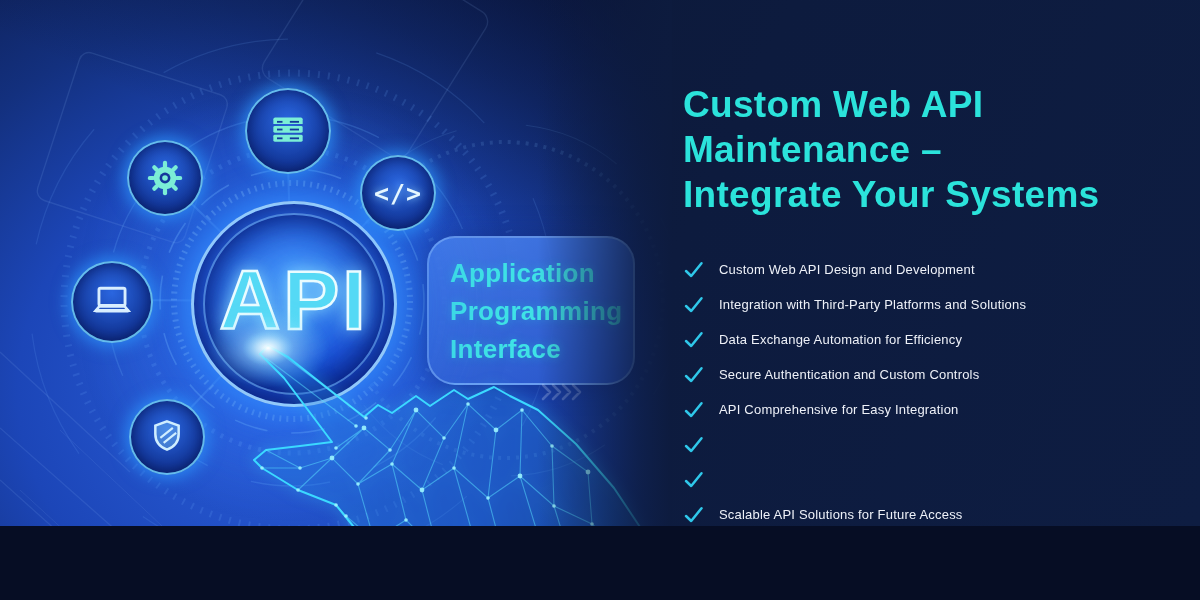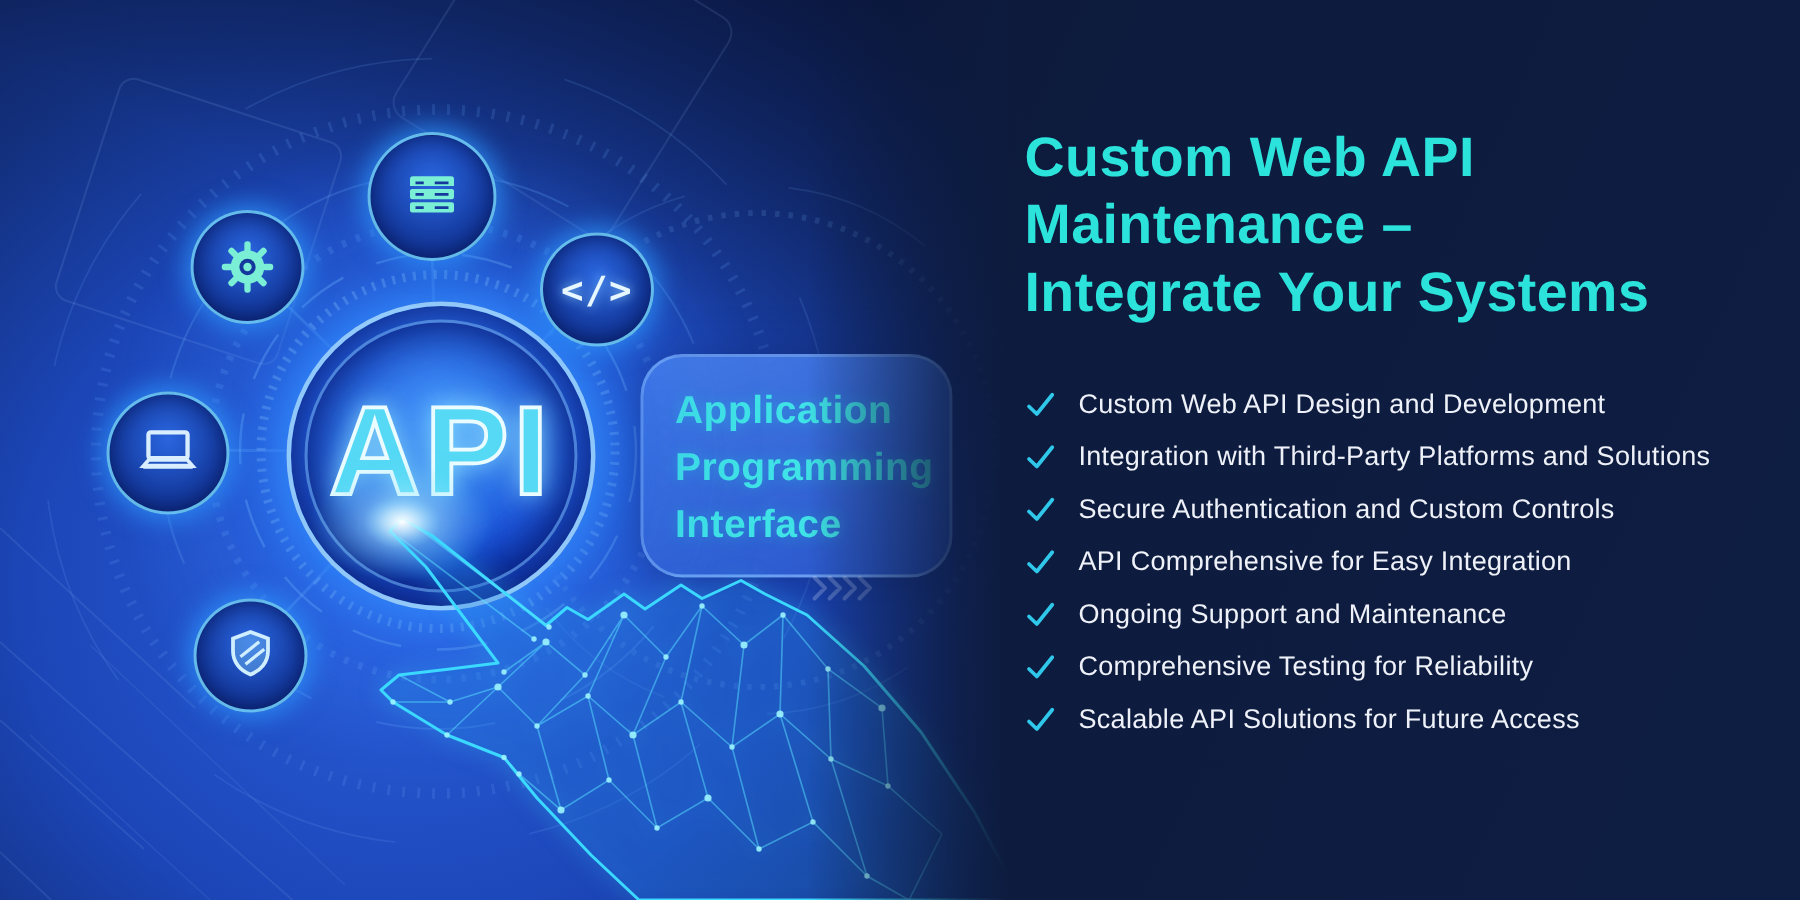--- a/index.html
+++ b/index.html
@@ -1,17 +1,17 @@
 <!DOCTYPE html>
 <html><head>
 <meta charset="utf-8">
 <style>
   html,body{margin:0;padding:0;background:#060d24;}
   .canvas{
-    position:relative;width:1200px;height:600px;overflow:hidden;
+    position:relative;width:1200px;height:526px;overflow:hidden;
     background:linear-gradient(115deg,#0b1634 0%,#0d1b3e 55%,#0e1d42 100%);
     font-family:"Liberation Sans",sans-serif;
   }
   
   .photo{
     position:absolute;left:0;top:0;width:672px;height:600px;overflow:hidden;
     background:
       radial-gradient(circle 310px at 292px 301px, rgba(64,130,255,.55), rgba(64,130,255,0) 72%),
       radial-gradient(ellipse 600px 560px at 270px 390px, #2a5fdc 0%, #1c46b8 42%, #13307e 68%, #0c1a48 100%);
   }
@@ -69,21 +69,21 @@
   
   .hand{position:absolute;inset:0;z-index:5;filter:drop-shadow(0 0 7px rgba(60,220,255,.55));}
   
   .content{position:absolute;left:683px;top:0;width:500px;z-index:20;}
   .headline{margin:82px 0 0 0;font-size:37px;line-height:45px;font-weight:bold;
     color:#2be3db;letter-spacing:.3px;}
   .headline span{display:block;}
   .feature-list{list-style:none;margin:35px 0 0 0;padding:0;}
   .feature-item{display:flex;align-items:center;height:35px;gap:15px;}
   .feature-item svg{flex:0 0 auto;}
-  .feature-label{font-size:18px;color:#eef1f8;letter-spacing:.2px;}
+  .feature-label{font-size:13px;color:#eef1f8;letter-spacing:.2px;}
 </style>
 </head>
 <body>
 
 <div class="canvas">
 
   <div class="photo">
 
     <svg class="hud" width="672" height="600" viewBox="0 0 672 600">
       <line x1="164" y1="177" x2="292" y2="301" stroke="#6fb4ff" stroke-width="2" opacity=".3"></line>
@@ -247,39 +247,43 @@
       <li class="feature-item">
         <svg width="21" height="21" viewBox="0 0 21 21">
             <path d="M3,12 L8.2,17 L18.5,4.2" fill="none" stroke="#2fc8ea" stroke-width="2.5" stroke-linecap="round" stroke-linejoin="round"></path>
           </svg>
         <span class="feature-label">Integration with Third-Party Platforms and Solutions</span>
       </li>
       <li class="feature-item">
         <svg width="21" height="21" viewBox="0 0 21 21">
             <path d="M3,12 L8.2,17 L18.5,4.2" fill="none" stroke="#2fc8ea" stroke-width="2.5" stroke-linecap="round" stroke-linejoin="round"></path>
           </svg>
+        <span class="feature-label">Data Exchange Automation for Efficiency</span>
+      </li>
+      <li class="feature-item">
+        <svg width="21" height="21" viewBox="0 0 21 21">
+            <path d="M3,12 L8.2,17 L18.5,4.2" fill="none" stroke="#2fc8ea" stroke-width="2.5" stroke-linecap="round" stroke-linejoin="round"></path>
+          </svg>
         <span class="feature-label">Secure Authentication and Custom Controls</span>
       </li>
       <li class="feature-item">
         <svg width="21" height="21" viewBox="0 0 21 21">
             <path d="M3,12 L8.2,17 L18.5,4.2" fill="none" stroke="#2fc8ea" stroke-width="2.5" stroke-linecap="round" stroke-linejoin="round"></path>
           </svg>
         <span class="feature-label">API Comprehensive for Easy Integration</span>
       </li>
       <li class="feature-item">
         <svg width="21" height="21" viewBox="0 0 21 21">
             <path d="M3,12 L8.2,17 L18.5,4.2" fill="none" stroke="#2fc8ea" stroke-width="2.5" stroke-linecap="round" stroke-linejoin="round"></path>
           </svg>
-        <span class="feature-label">Ongoing Support and Maintenance</span>
-      </li>
-      <li class="feature-item">
-        <svg width="21" height="21" viewBox="0 0 21 21">
-            <path d="M3,12 L8.2,17 L18.5,4.2" fill="none" stroke="#2fc8ea" stroke-width="2.5" stroke-linecap="round" stroke-linejoin="round"></path>
-          </svg>
-        <span class="feature-label">Comprehensive Testing for Reliability</span>
+      </li>
+      <li class="feature-item">
+        <svg width="21" height="21" viewBox="0 0 21 21">
+            <path d="M3,12 L8.2,17 L18.5,4.2" fill="none" stroke="#2fc8ea" stroke-width="2.5" stroke-linecap="round" stroke-linejoin="round"></path>
+          </svg>
       </li>
       <li class="feature-item">
         <svg width="21" height="21" viewBox="0 0 21 21">
             <path d="M3,12 L8.2,17 L18.5,4.2" fill="none" stroke="#2fc8ea" stroke-width="2.5" stroke-linecap="round" stroke-linejoin="round"></path>
           </svg>
         <span class="feature-label">Scalable API Solutions for Future Access</span>
       </li>
     </ul>
   </section>
 </div>

